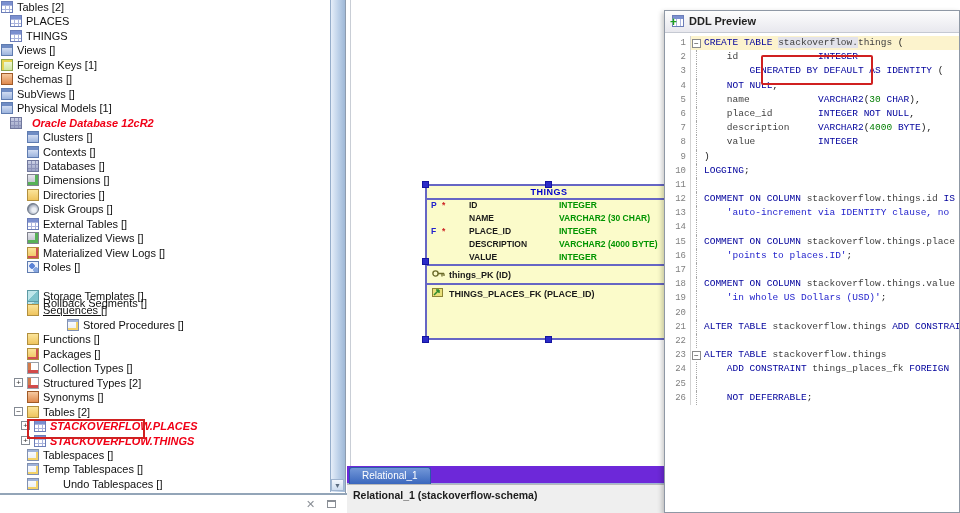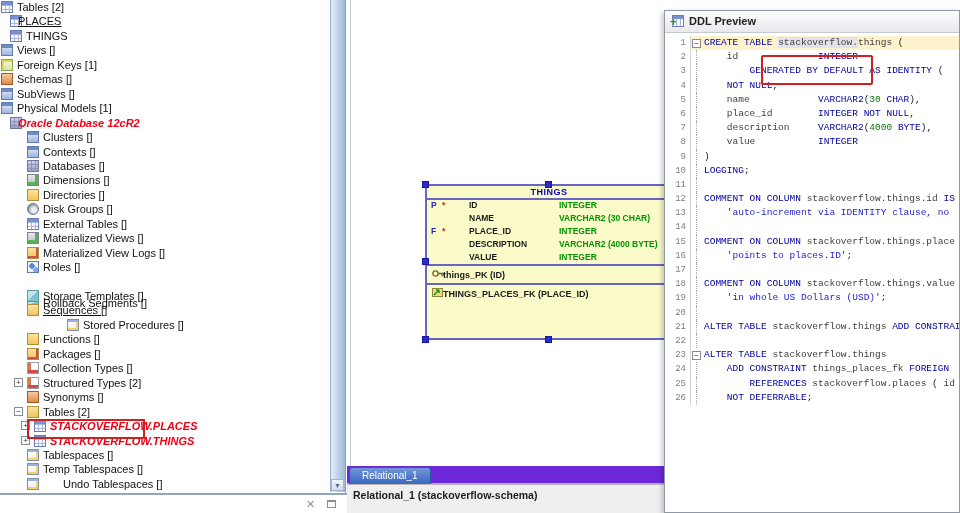--- a/index.html
+++ b/index.html
@@ -80,21 +80,21 @@
   #entity-title { height:14px; border-bottom:2px solid #6666c4; text-align:center;
       font-size:9px; font-weight:bold; color:#0000cc; line-height:13px; letter-spacing:.5px; }
   #entity-cols { height:64px; position:relative; }
   .ecol { position:absolute; width:100%; height:13px; font-size:8.5px; font-weight:bold; }
   .ecol .pf { position:absolute; left:4px; color:#2222cc; }
   .ecol .mand { position:absolute; left:15px; color:#cc2222; }
   .ecol .cname { position:absolute; left:42px; color:#1a1a1a; }
   .ecol .ctype { position:absolute; left:132px; color:#009400; }
   #entity-pk { height:19px; border-top:2px solid #6666c4; position:relative; }
   #entity-fk { height:55px; border-top:2px solid #6666c4; position:relative; }
-  .esec-lbl { position:absolute; left:16px; top:4px; font-size:9px; font-weight:bold; color:#1a1a1a; }
+  .esec-lbl { position:absolute; left:22px; top:4px; font-size:9px; font-weight:bold; color:#1a1a1a; }
   .esec-ico { position:absolute; left:5px; top:3px; }
   .handle { position:absolute; width:7px; height:7px; background:#2b2bc8; border:1px solid #1515a0;
       z-index:4; }
 
   
   #tab-bar { position:absolute; left:347px; top:466px; width:613px; height:18px; background:#6d28d9;
       border-bottom:1px solid #9fb6d4; }
   #rel-tab { position:absolute; left:2px; top:1px; height:17px; padding:0 12px;
       background:linear-gradient(#7297d8,#3a67bd); border:1px solid #2b59a8;
       border-bottom:none; border-radius:3px 3px 0 0; color:#fff; font-size:10px;
@@ -146,21 +146,21 @@
 <div id="app">
 
   <div id="tree-panel">
     <div id="tree-rows">
         <div class="tree-row" style="top: 0px;">
           <span class="ico v-table" style="left: 1px;"></span>
           <span class="tree-lbl" style="left: 17px;">Tables [2]</span>
         </div>
         <div class="tree-row" style="top: 14.45px;">
           <span class="ico v-table" style="left: 10px;"></span>
-          <span class="tree-lbl" style="left: 18px; text-decoration: underline;">PLACES</span>
+          <span class="tree-lbl" style="left: 26px;">PLACES</span>
         </div>
         <div class="tree-row" style="top: 28.9px;">
           <span class="ico v-table" style="left: 10px;"></span>
           <span class="tree-lbl" style="left: 26px;">THINGS</span>
         </div>
         <div class="tree-row" style="top: 43.35px; text-align: right;">
           <span class="ico v-box-blue" style="left: 1px;"></span>
           <span class="tree-lbl" style="left: 17px;">Views []</span>
         </div>
         <div class="tree-row" style="top: 57.8px;">
@@ -174,21 +174,21 @@
         <div class="tree-row" style="top: 86.7px;">
           <span class="ico v-box-blue" style="left: 1px;"></span>
           <span class="tree-lbl" style="left: 17px;">SubViews []</span>
         </div>
         <div class="tree-row" style="top: 101.15px;">
           <span class="ico v-box-blue" style="left: 1px;"></span>
           <span class="tree-lbl" style="left: 17px;">Physical Models [1]</span>
         </div>
         <div class="tree-row" style="top: 115.6px;">
           <span class="ico v-gear" style="left: 10px;"></span>
-          <span class="tree-lbl red" style="left: 18px; text-align: center;">Oracle Database 12cR2</span>
+          <span class="tree-lbl red" style="left: 32px; text-align: center;">Oracle Database 12cR2</span>
         </div>
         <div class="tree-row" style="top: 130.05px;">
           <span class="ico v-box-blue" style="left: 27px;"></span>
           <span class="tree-lbl" style="left: 43px;">Clusters []</span>
         </div>
         <div class="tree-row" style="top: 144.5px;">
           <span class="ico v-box-blue" style="left: 27px;"></span>
           <span class="tree-lbl" style="left: 43px;">Contexts []</span>
         </div>
         <div class="tree-row" style="top: 158.95px;">
@@ -388,18 +388,18 @@
         <div class="cline"><span class="gut">15</span><span class="foldcol dots"></span><span class="ctext"><span class="tk-k">COMMENT ON COLUMN </span><span class="tk-i">stackoverflow.things.place</span></span></div>
         <div class="cline"><span class="gut">16</span><span class="foldcol dots"></span><span class="ctext"><span class="tk-t">    </span><span class="tk-s">'points to places.ID'</span><span class="tk-t">;</span></span></div>
         <div class="cline"><span class="gut">17</span><span class="foldcol dots"></span><span class="ctext"></span></div>
         <div class="cline"><span class="gut">18</span><span class="foldcol dots"></span><span class="ctext"><span class="tk-k">COMMENT ON COLUMN </span><span class="tk-i">stackoverflow.things.value</span></span></div>
         <div class="cline"><span class="gut">19</span><span class="foldcol dots"></span><span class="ctext"><span class="tk-t">    </span><span class="tk-s">'in whole US Dollars (USD)'</span><span class="tk-t">;</span></span></div>
         <div class="cline"><span class="gut">20</span><span class="foldcol dots"></span><span class="ctext"></span></div>
         <div class="cline"><span class="gut">21</span><span class="foldcol dots"></span><span class="ctext"><span class="tk-k">ALTER TABLE </span><span class="tk-i">stackoverflow.things</span><span class="tk-t"> </span><span class="tk-k">ADD CONSTRAINT</span></span></div>
         <div class="cline"><span class="gut">22</span><span class="foldcol dots"></span><span class="ctext"></span></div>
         <div class="cline"><span class="gut">23</span><span class="foldcol"><span class="foldbox">−</span></span><span class="ctext"><span class="tk-k">ALTER TABLE </span><span class="tk-i">stackoverflow.things</span></span></div>
         <div class="cline"><span class="gut">24</span><span class="foldcol dots"></span><span class="ctext"><span class="tk-t">    </span><span class="tk-k">ADD CONSTRAINT </span><span class="tk-i">things_places_fk</span><span class="tk-t"> </span><span class="tk-k">FOREIGN</span></span></div>
-        <div class="cline"><span class="gut">25</span><span class="foldcol dots"></span><span class="ctext"><span class="tk-t">        </span><span class="tk-k">REFERENCES </span><span class="tk-i">stackoverflow.places</span><span class="tk-t"> ( </span><span class="tk-i">id</span></span></div>
+        <div class="cline"><span class="gut">25</span><span class="foldcol dots"></span></div>
         <div class="cline"><span class="gut">26</span><span class="foldcol dots"></span><span class="ctext"><span class="tk-t">    </span><span class="tk-k">NOT DEFERRABLE</span><span class="tk-t">;</span></span></div>
       </div>
   </div>
 
 </div>
 
 </body></html>

